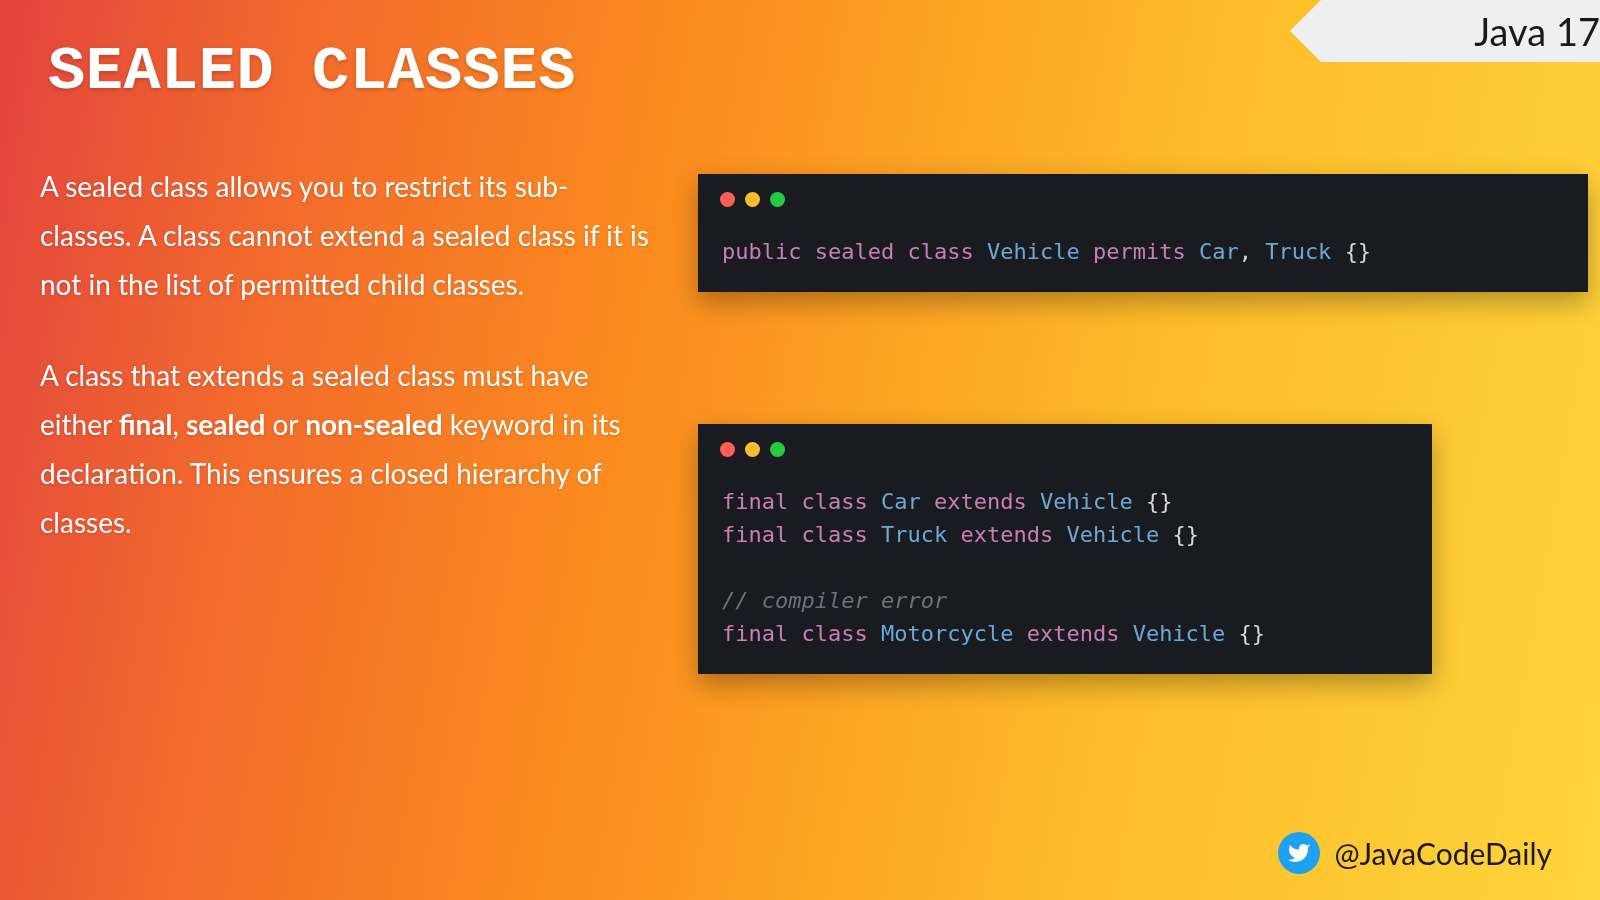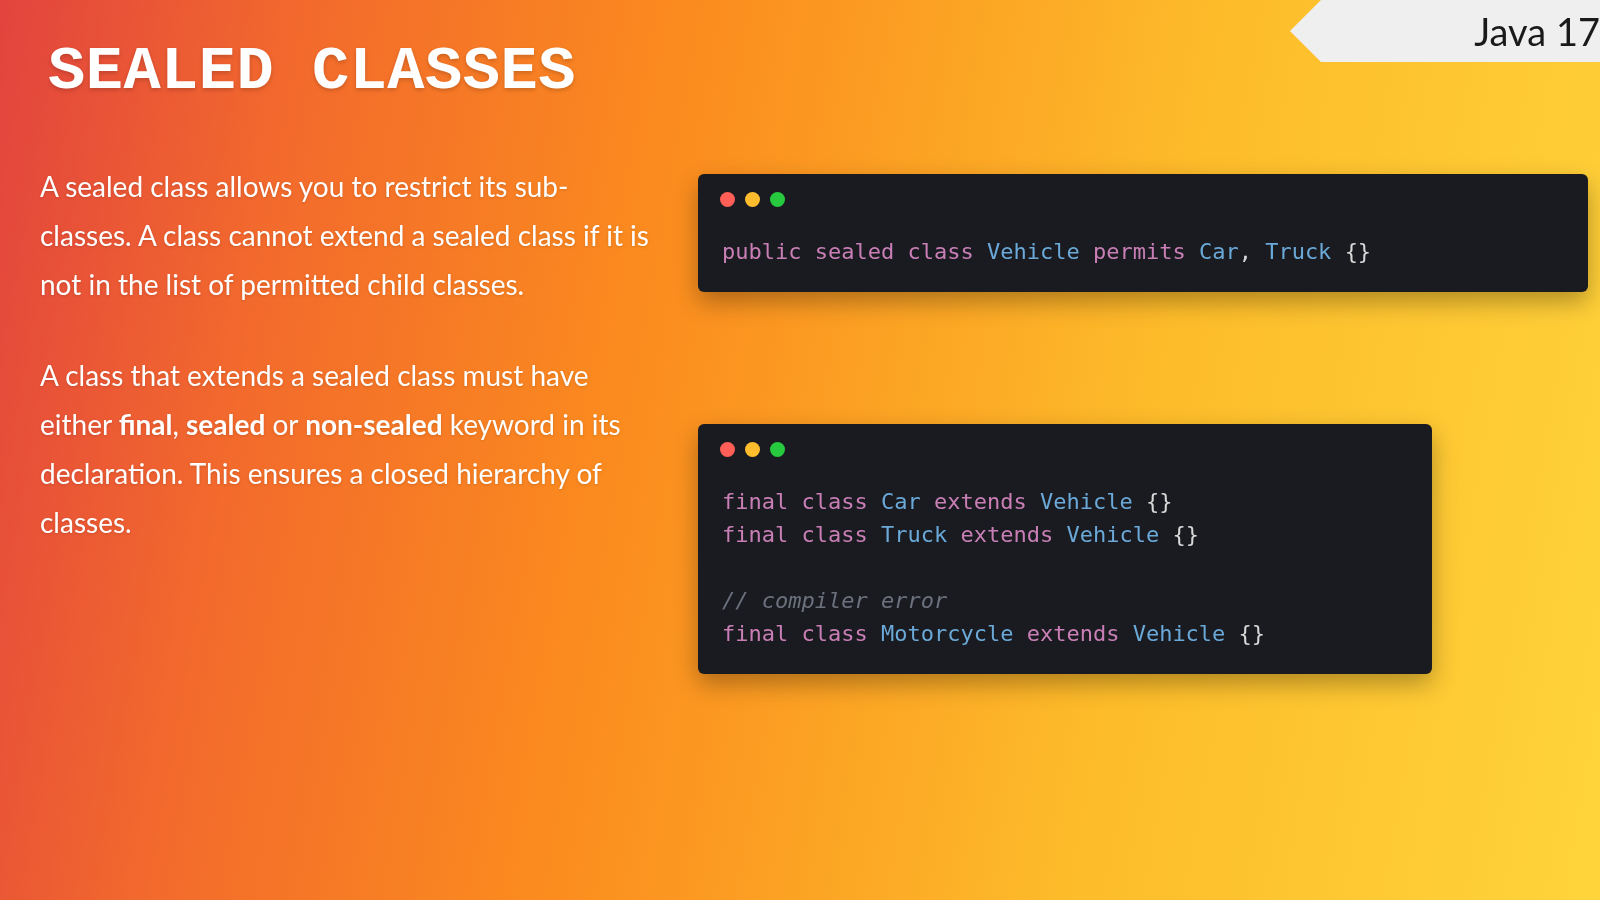--- a/index.html
+++ b/index.html
@@ -33,21 +33,21 @@
   color: #fff;
   font-size: 28px;
   line-height: 1.75;
   text-shadow: 0 1px 3px rgba(0,0,0,0.15);
 }
 .body-text p { margin-bottom: 42px; }
 .body-text b { font-weight: 700; }
 .code-block {
   position: absolute;
   background: #1a1b21;
-  border-radius: 6px;
+  border-radius: 0;
   box-shadow: 0 10px 25px rgba(0,0,0,0.3);
   padding: 18px 0 24px 0;
 }
 .code-block-1 { top: 174px; left: 698px; width: 890px; }
 .code-block-2 { top: 424px; left: 698px; width: 734px; }
 .traffic { display: flex; gap: 10px; padding-left: 22px; margin-bottom: 28px; }
 .traffic span { width: 15px; height: 15px; border-radius: 50%; display: block; }
 .tl-r { background: #ff5f56; }
 .tl-y { background: #ffbd2e; }
 .tl-g { background: #27c93f; }
@@ -111,14 +111,22 @@
       <span class="tl-y"></span>
       <span class="tl-g"></span>
     </div>
     <pre><span class="kw">final</span> <span class="kw">class</span> <span class="cl">Car</span> <span class="kw">extends</span> <span class="cl">Vehicle</span> <span class="pn">{}</span>
 <span class="kw">final</span> <span class="kw">class</span> <span class="cl">Truck</span> <span class="kw">extends</span> <span class="cl">Vehicle</span> <span class="pn">{}</span>
 
 <span class="cm">// compiler error</span>
 <span class="kw">final</span> <span class="kw">class</span> <span class="cl">Motorcycle</span> <span class="kw">extends</span> <span class="cl">Vehicle</span> <span class="pn">{}</span></pre>
   </div>
 
+  <div class="footer">
+    <span class="twitter-icon">
+      <svg viewBox="0 0 24 24">
+          <path d="M23 3a10.9 10.9 0 01-3.14 1.53 4.48 4.48 0 00-7.86 3v1A10.66 10.66 0 013 4s-4 9 5 13a11.64 11.64 0 01-7 2c9 5 20 0 20-11.5a4.5 4.5 0 00-.08-.83A7.72 7.72 0 0023 3z"></path>
+        </svg>
+    </span>
+    <span class="handle">@JavaCodeDaily</span>
+  </div>
 
 </div>
 
 </body></html>

